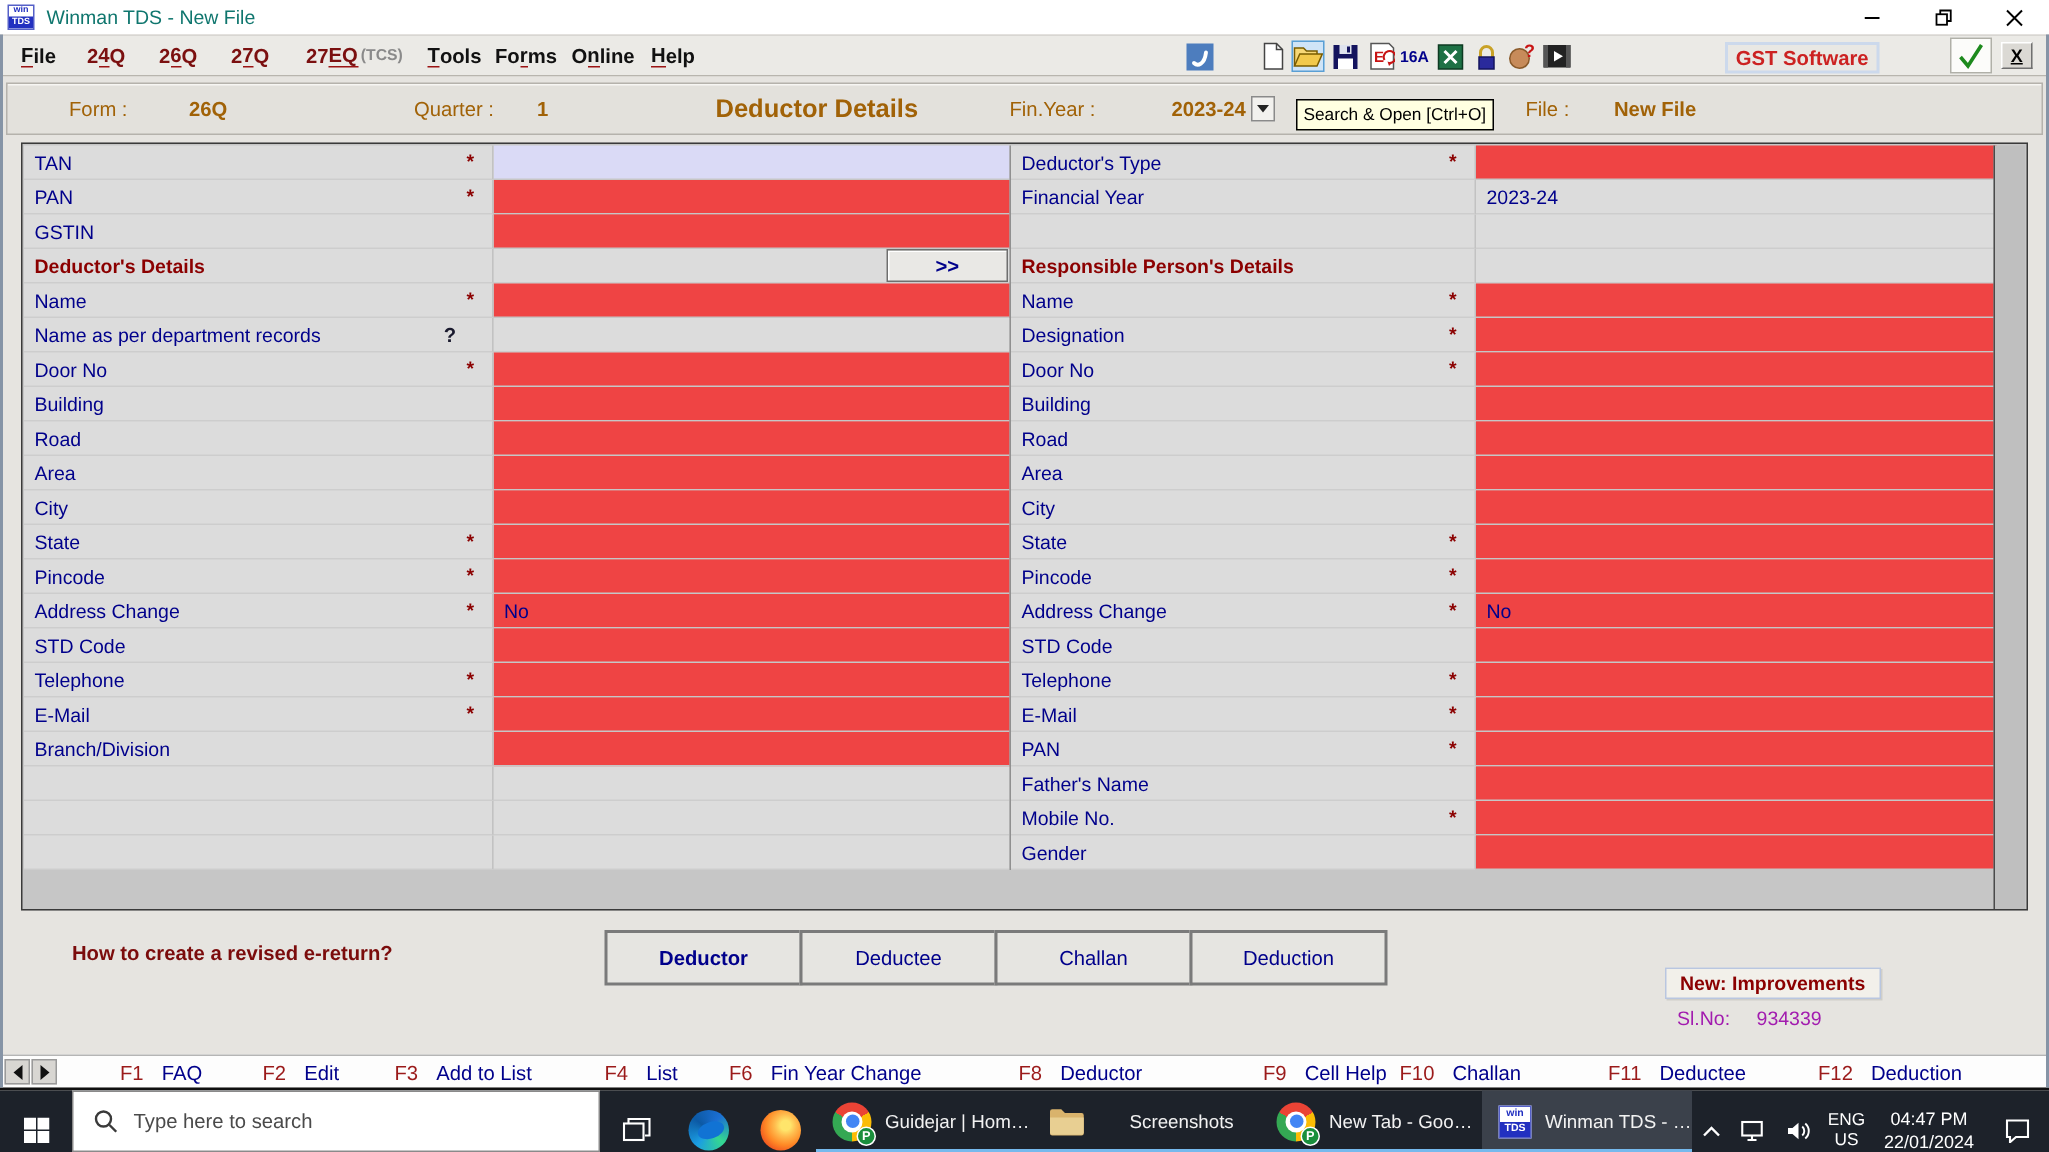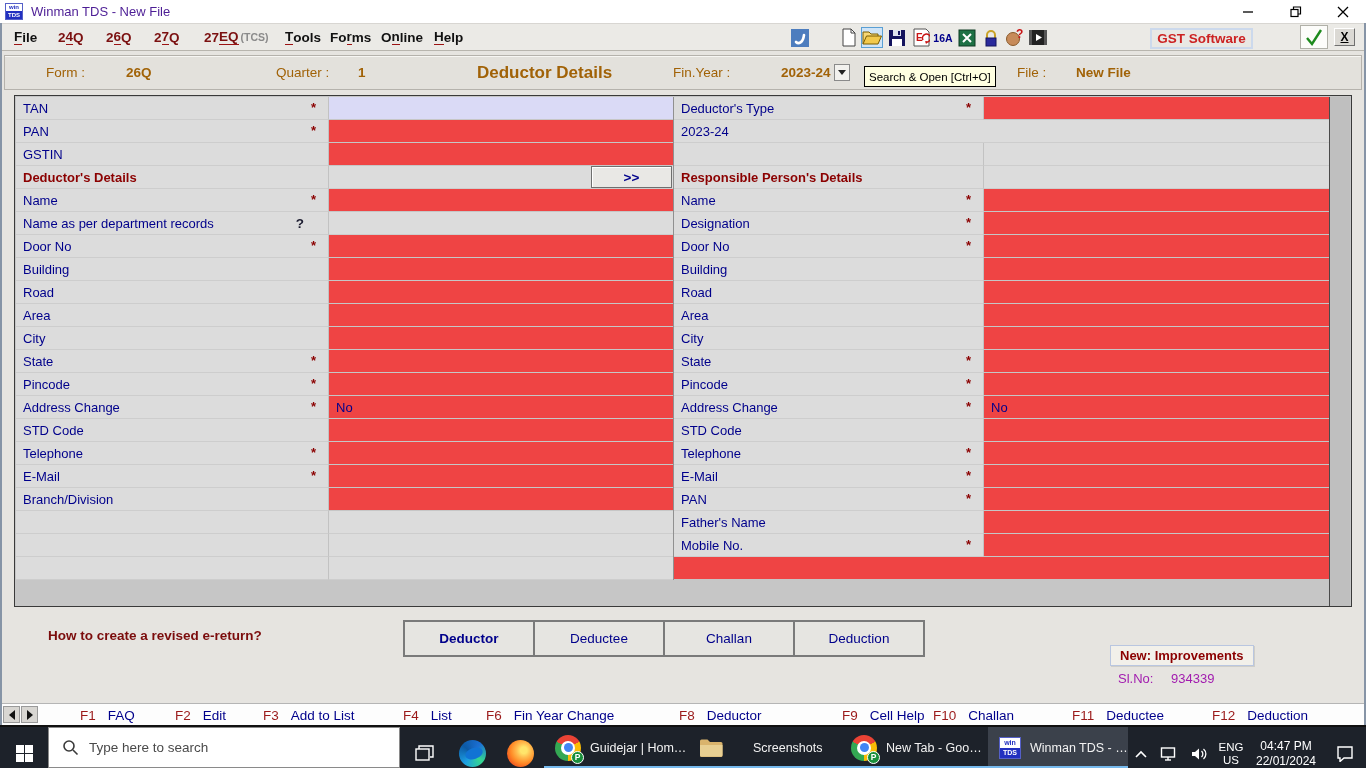--- a/index.html
+++ b/index.html
@@ -5,21 +5,21 @@
   *{margin:0;padding:0;box-sizing:border-box}
   html,body{width:1366px;height:768px;overflow:hidden}
   body{font-family:"Liberation Sans",sans-serif;background:#e4e2de}
   .screen{position:relative;width:1366px;height:768px;background:#e4e2de;overflow:hidden}
 
   
   .titlebar{position:absolute;left:0;top:0;width:1366px;height:23px;background:#fff;display:flex;align-items:center;padding-left:5px}
   .wintds-ico{width:18px;height:17px;border:1px solid #5560c8;display:flex;flex-direction:column;overflow:hidden;flex:0 0 auto}
   .wintds-ico .t{flex:1;background:#fff;color:#2230c0;font-size:6px;font-weight:bold;line-height:7px;text-align:center}
   .wintds-ico .b{flex:1;background:#2230c0;color:#fff;font-size:6px;font-weight:bold;line-height:8px;text-align:center}
-  .title-text{font-size:13px;color:#4c1d95;margin-left:8px}
+  .title-text{font-size:13px;color:#0f766e;margin-left:8px}
   .win-controls{position:absolute;right:0;top:0;height:23px;display:flex}
   .win-btn{width:47px;height:23px;display:flex;align-items:center;justify-content:center}
 
   
   .menubar{position:absolute;left:0;top:23px;width:1366px;height:28px;background:#ebeae6;border-top:1px solid #d8d6d2;border-bottom:1px solid #b8b5ae}
   .menu-item{position:absolute;top:0;height:26px;display:flex;align-items:center;font-size:13.5px;font-weight:bold;color:#111;cursor:default}
   .menu-item.maroon{color:#7b1010}
   .menu-item u{text-decoration:none;border-bottom:1.5px solid #9b1313;padding-bottom:0px}
   .menu-suffix{font-size:10.5px;color:#8a8a8a;font-weight:bold;margin-left:2px;letter-spacing:0}
   .tb-ico{position:absolute;top:3px;width:22px;height:21px;display:flex;align-items:center;justify-content:center}
@@ -324,20 +324,21 @@
             <div class="lbl"></div>
             <div class="inp gray"></div>
           </div>
         </div>
       <div class="half right" id="form-right">
           <div class="frow">
             <div class="lbl">Deductor's Type<span class="req">*</span></div>
             <div class="inp"></div>
           </div>
           <div class="frow">
+            <div class="lbl">Financial Year</div>
             <div class="inp gray">2023-24</div>
           </div>
           <div class="frow">
             <div class="lbl"></div>
             <div class="inp gray"></div>
           </div>
           <div class="frow section">
             <div class="lbl">Responsible Person's Details</div>
             <div class="inp gray"></div>
           </div>
@@ -399,20 +400,21 @@
           </div>
           <div class="frow">
             <div class="lbl">Father's Name</div>
             <div class="inp"></div>
           </div>
           <div class="frow">
             <div class="lbl">Mobile No.<span class="req">*</span></div>
             <div class="inp"></div>
           </div>
           <div class="frow">
+            <div class="lbl">Gender</div>
             <div class="inp"></div>
           </div>
         </div>
       <div class="scrollstrip"></div>
     </div>
 
     <div class="howto">How to create a revised e-return?</div>
     <div class="navgroup" id="nav-buttons">
         <div class="nav-btn active">Deductor</div>
         <div class="nav-btn">Deductee</div>

